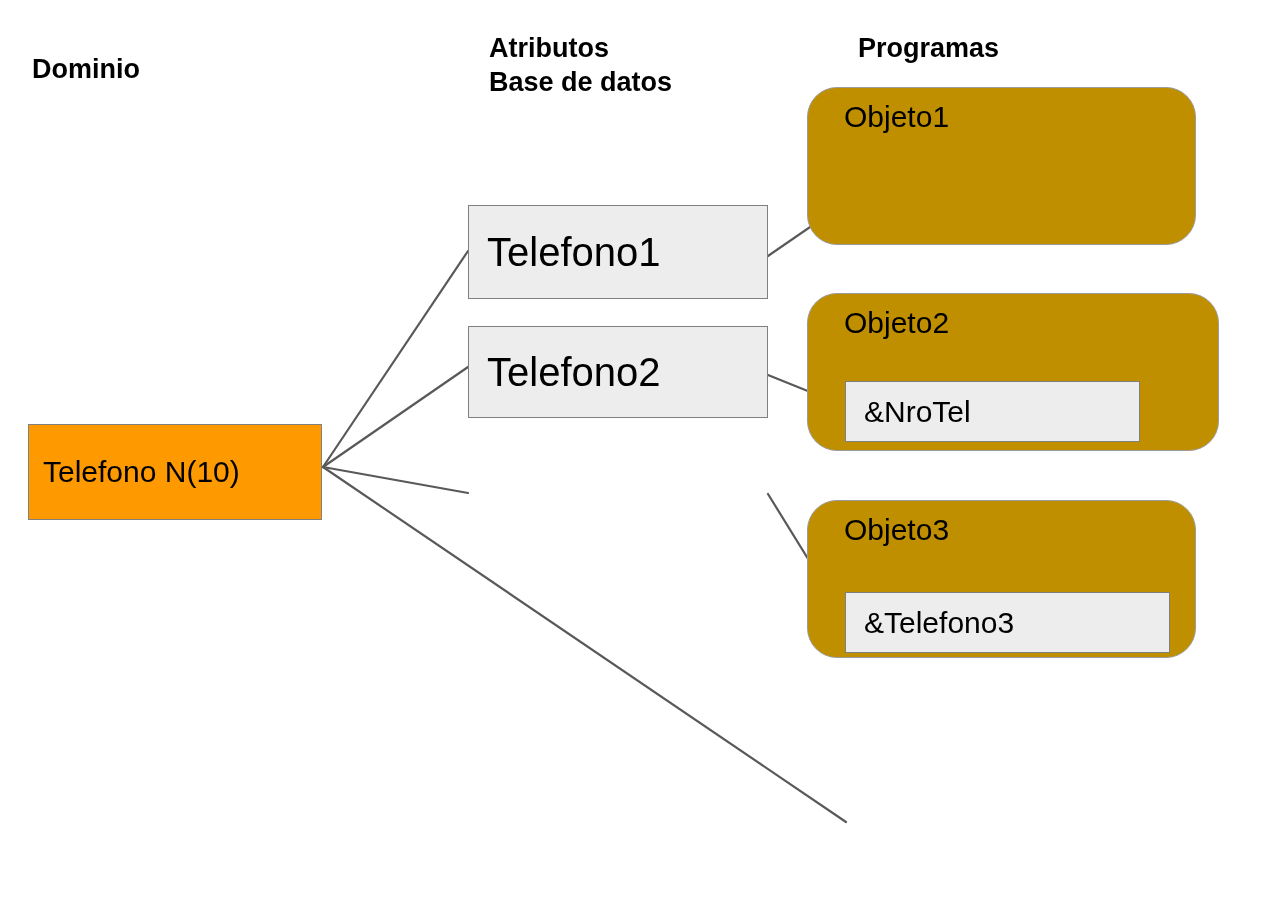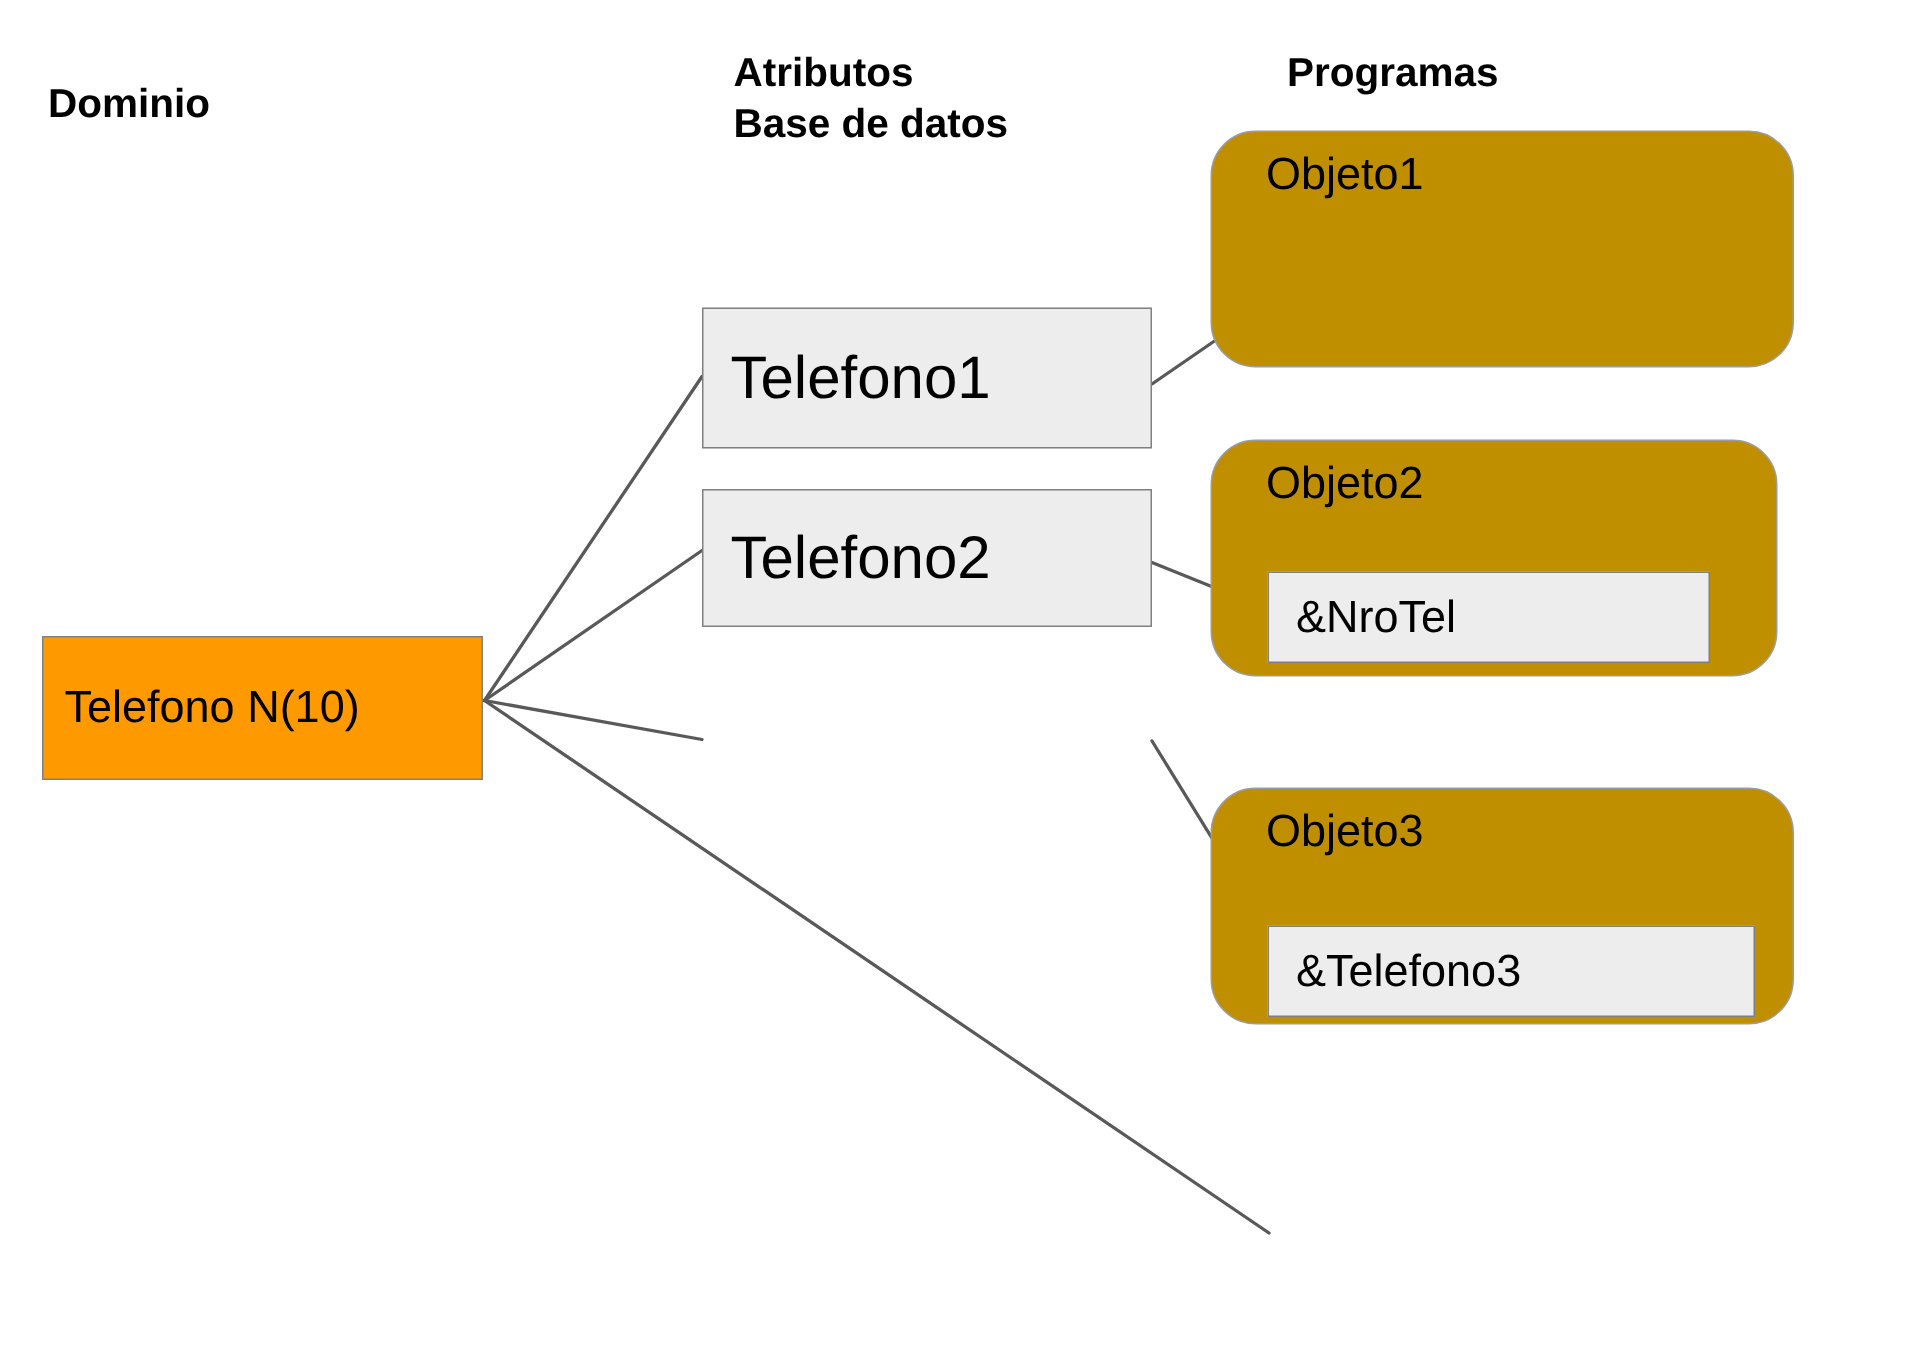--- a/index.html
+++ b/index.html
@@ -140,28 +140,28 @@
 
   <div class="box attr-box" style="left:468px; top:326px; width:300px; height:92px;">
     <span class="box-label">Telefono2</span>
   </div>
 
 
   <div class="prog-box" style="left:807px; top:87px; width:389px; height:158px;">
     <span class="prog-title">Objeto1</span>
   </div>
 
-  <div class="prog-box" style="left:807px; top:293px; width:378px; height:158px;">
+  <div class="prog-box" style="left:807px; top:293px; width:412px; height:158px;">
     <span class="prog-title">Objeto2</span>
     <div class="prog-field" style="left:37px; top:87px; width:295px; height:61px;">
       <span class="box-label">&amp;NroTel</span>
     </div>
   </div>
 
-  <div class="prog-box" style="left:807px; top:500px; width:389px; height:158px;margin-top:25px;">
+  <div class="prog-box" style="left:807px; top:500px; width:389px; height:158px;">
     <span class="prog-title">Objeto3</span>
     <div class="prog-field" style="left:37px; top:91px; width:325px; height:61px;">
       <span class="box-label">&amp;Telefono3</span>
     </div>
   </div>
 
 
 </div>
 
 </body></html>

